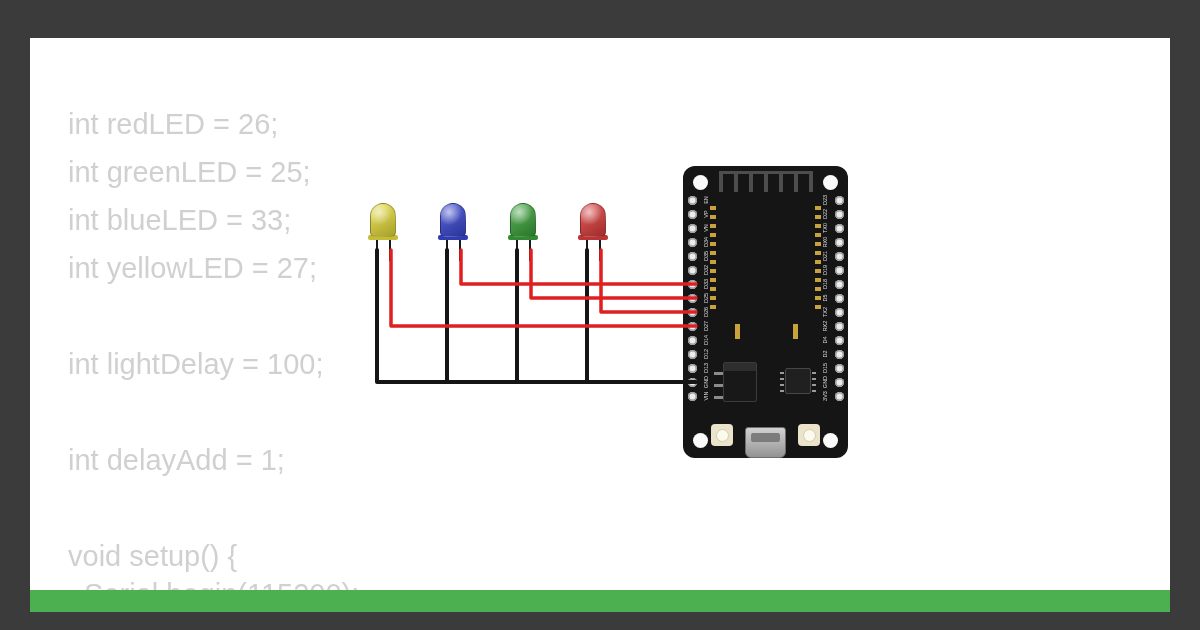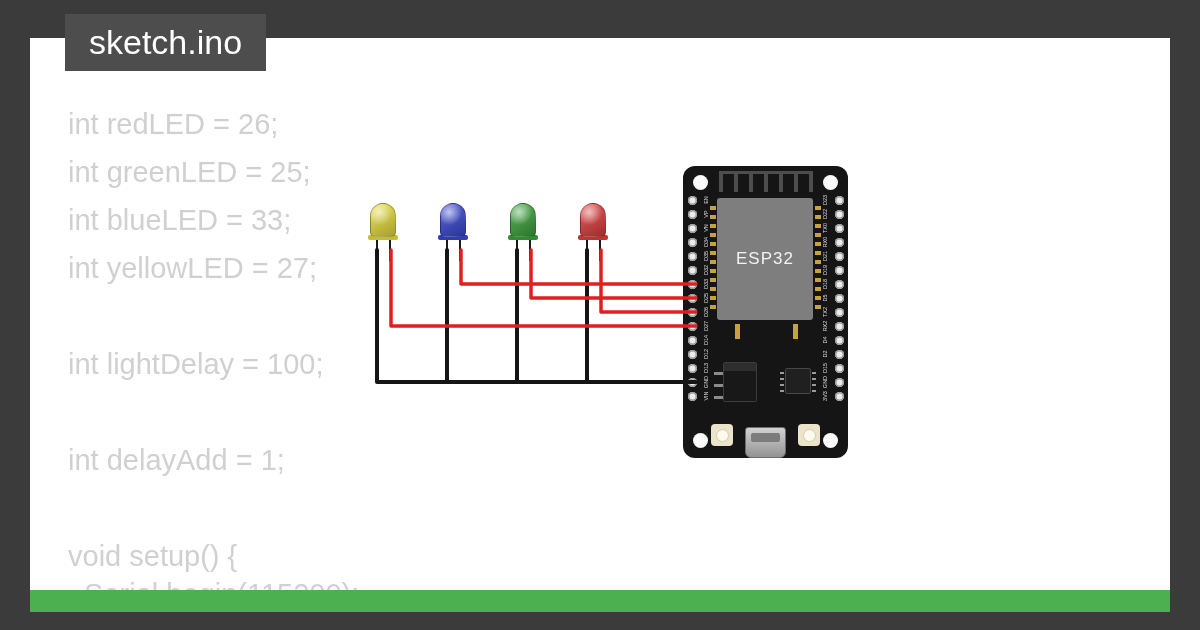--- a/index.html
+++ b/index.html
@@ -64,23 +64,20 @@
   <div class="code" style="color: rgb(208, 208, 208);"><div class="code-line">int redLED = 26;</div><div class="code-line">int greenLED = 25;</div><div class="code-line">int blueLED = 33;</div><div class="code-line">int yellowLED = 27;</div><div class="code-line">&nbsp;</div><div class="code-line">int lightDelay = 100;</div><div class="code-line">&nbsp;</div><div class="code-line">int delayAdd = 1;</div><div class="code-line">&nbsp;</div><div class="code-line">void setup() {</div><div class="code-line">  Serial.begin(115200);</div></div>
 
   <div class="board">
     <div class="hole" style="left:10px; top:9px;"></div>
     <div class="hole" style="left:140px; top:9px;"></div>
     <div class="hole" style="left:10px; top:267px;"></div>
     <div class="hole" style="left:140px; top:267px;"></div>
 
     <div class="antenna"></div>
 
-    <div class="chip">
-      <span class="chip-label">ESP32</span>
-    </div>
 
     <div class="gold-mark" style="left:52px; top:158px;"></div>
     <div class="gold-mark" style="left:110px; top:158px;"></div>
 
     <div class="regulator">
         <div class="reg-top"></div>
       </div>
     <div class="reg-stub" style="top:206px;"></div>
     <div class="reg-stub" style="top:218px;"></div>
     <div class="reg-stub" style="top:230px;"></div>
@@ -224,17 +221,14 @@
       <polyline points="517,250 517,382" fill="none" stroke="#151515" stroke-width="4" stroke-linecap="round" stroke-linejoin="round"></polyline>
       <polyline points="587,250 587,382" fill="none" stroke="#151515" stroke-width="4" stroke-linecap="round" stroke-linejoin="round"></polyline>
       <polyline points="391,250 391,326 696,326" fill="none" stroke="#e02020" stroke-width="3.5" stroke-linecap="round" stroke-linejoin="round"></polyline>
       <polyline points="461,250 461,284 696,284" fill="none" stroke="#e02020" stroke-width="3.5" stroke-linecap="round" stroke-linejoin="round"></polyline>
       <polyline points="531,250 531,298 696,298" fill="none" stroke="#e02020" stroke-width="3.5" stroke-linecap="round" stroke-linejoin="round"></polyline>
       <polyline points="601,250 601,312 696,312" fill="none" stroke="#e02020" stroke-width="3.5" stroke-linecap="round" stroke-linejoin="round"></polyline>
     </svg>
 
   <div class="accent-bar" style="background: rgb(76, 175, 80);"></div>
 
-  <div class="tab" style="background: rgb(77, 77, 77); color: rgb(255, 255, 255);">
-    <span>sketch.ino</span>
-  </div>
 
 </div>
 
 </body></html>

